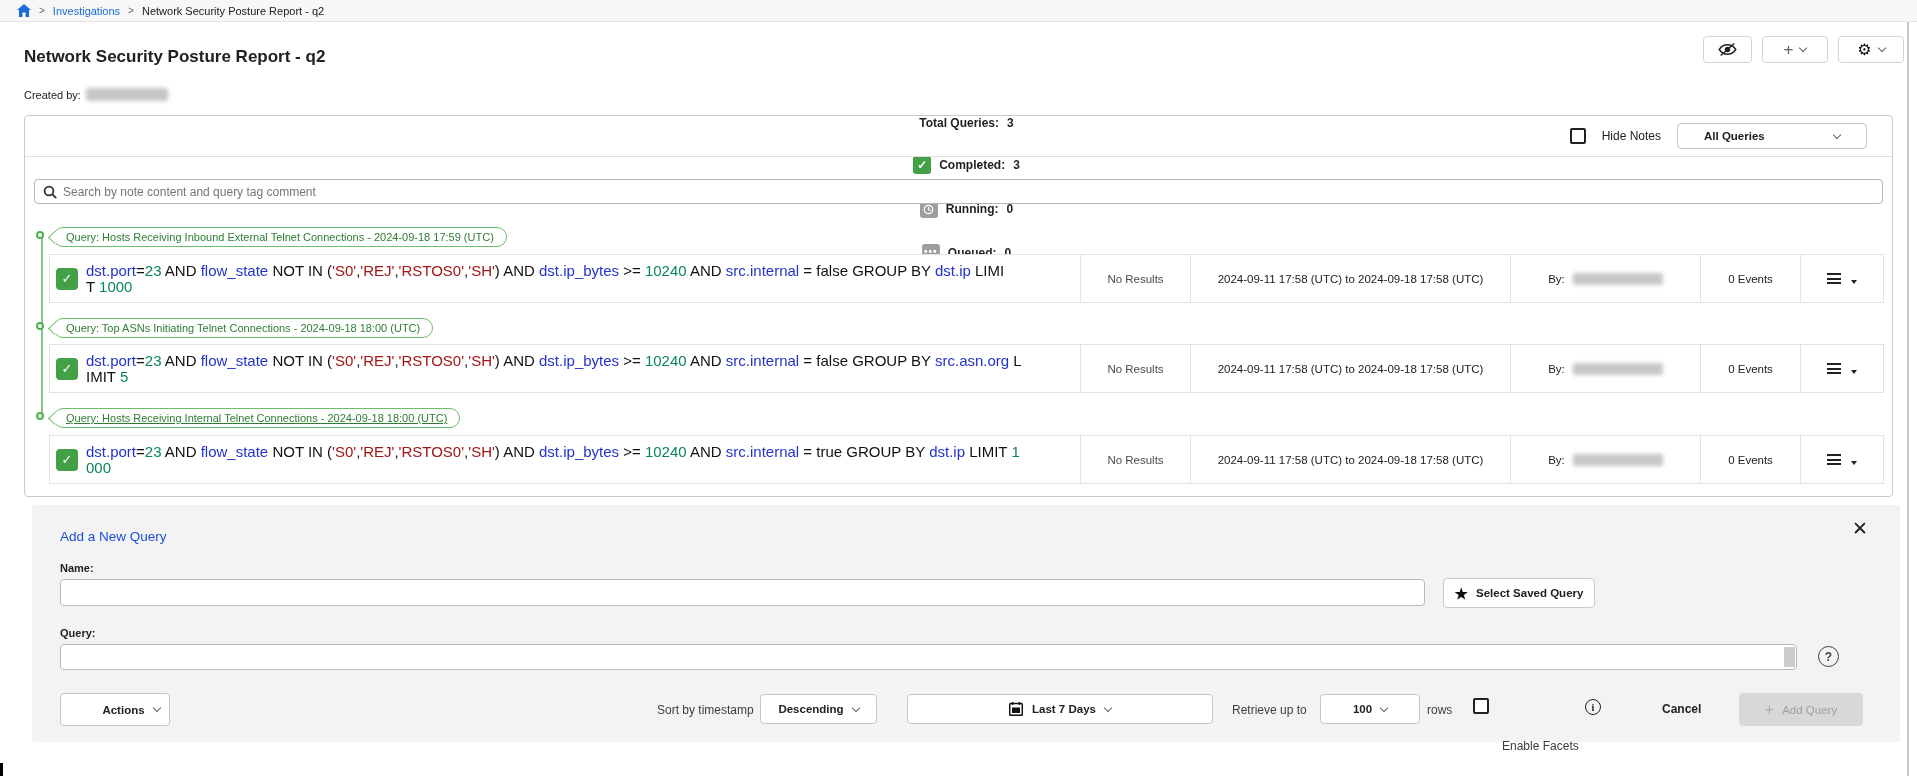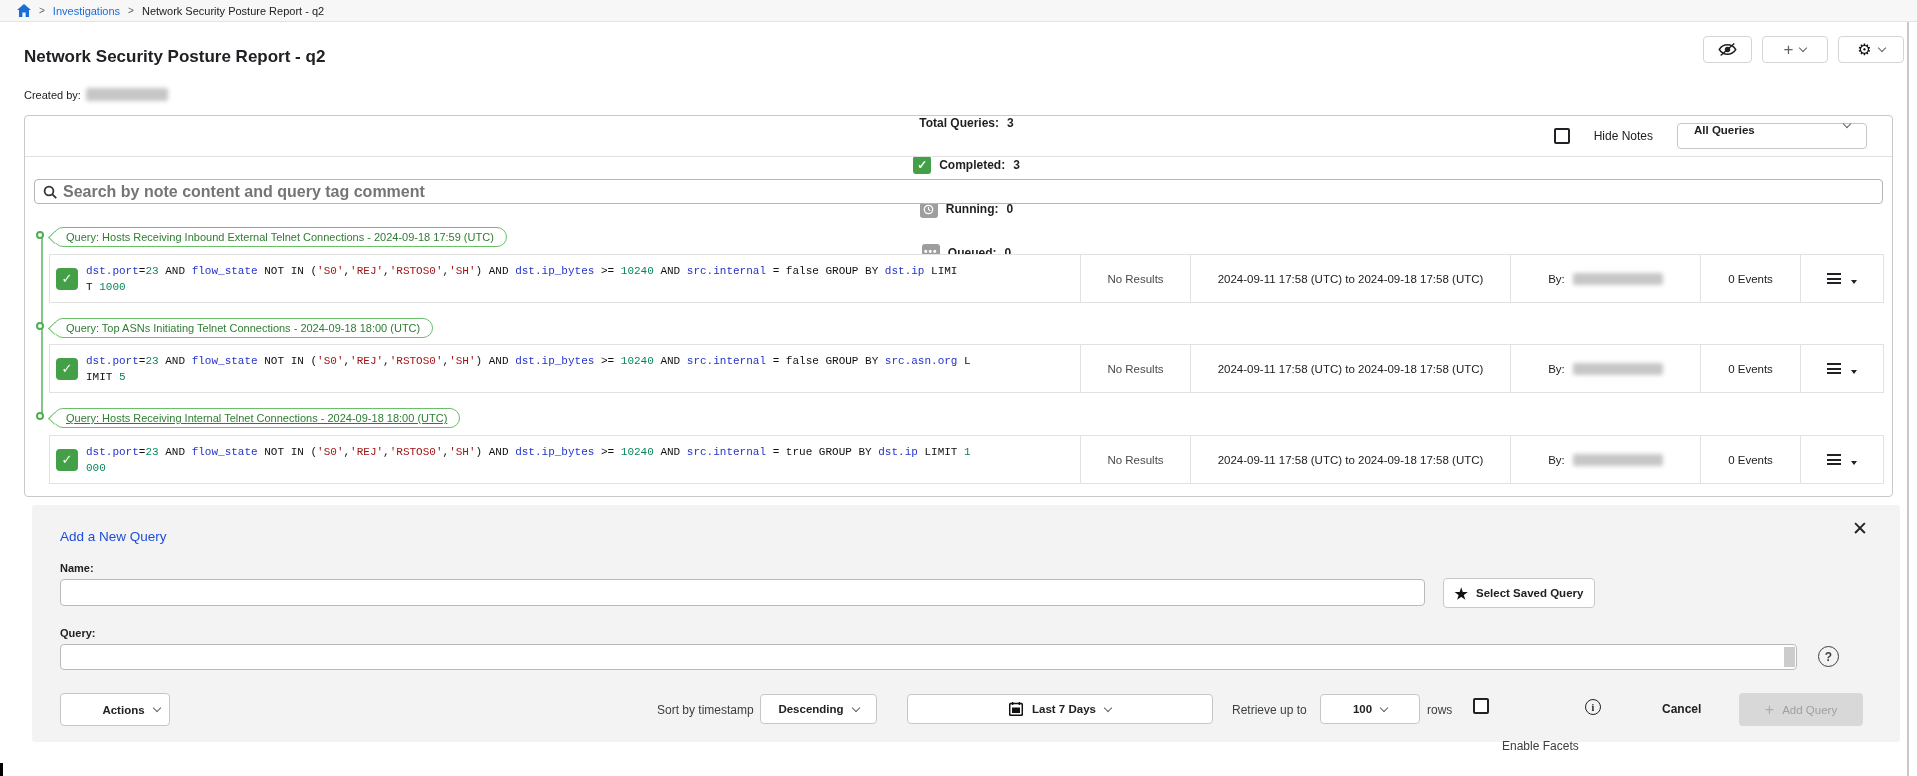--- a/index.html
+++ b/index.html
@@ -33,49 +33,49 @@
   .main-card { position:absolute; left:24px; top:115px; width:1869px; height:382px;
                border:1px solid #c9c9c9; border-radius:4px; background:#fff; }
   .stats-row { position:absolute; left:0; top:0; width:100%; height:40px; display:flex;
                align-items:center; padding-left:16px; gap:26px; font-size:12px; font-weight:bold; color:#1f1f1f;flex-direction:column; }
   .stat { display:flex; align-items:center; gap:8px; }
   .sicon { width:18px; height:18px; border-radius:3px; display:flex; align-items:center;
            justify-content:center; color:#fff; flex:none; }
   .sicon.green { background:#43a047; font-size:12px; }
   .sicon.gray  { background:#9e9e9e; }
   .dots { font-size:10px; letter-spacing:1px; margin-top:-3px; }
-  .stats-right { position:absolute; right:25px; top:7px; display:flex; align-items:center; gap:24px; font-weight:normal; }
+  .stats-right { position:absolute; right:25px; top:7px; display:flex; align-items:center; gap:16px; font-weight:normal; }
   .checkbox { width:16px; height:16px; border:2px solid #202124; border-radius:2px; background:#fff; cursor:pointer; flex:none; }
   .cb-label { font-size:12px; color:#202124; }
   .select { height:26px; border:1px solid #c6c6c6; border-radius:4px; background:#fff; cursor:pointer;
-            display:flex; justify-content:space-between; padding:0 16px;
+            display:flex; align-items:center; justify-content:space-between; padding:0 26px;
             font-size:11.5px; font-weight:600; color:#202124; }
   .sel-queries { width:190px; }
   .hdivider { position:absolute; left:0; top:40px; width:100%; height:1px; background:#e0e0e0; }
   
   .search-box { position:absolute; left:9px; top:63px; width:1849px; height:25px; background:#fff;
                 border:1px solid #b5b5b5; border-radius:4px; display:flex; align-items:center; padding:0 8px; gap:6px; }
-  .search-box input { border:none; outline:none; flex:1; font-size:16px; color:#6d28d9;
-                      font-family:"Liberation Sans", sans-serif; background:transparent;font-weight:bold; }
+  .search-box input { border:none; outline:none; flex:1; font-size:12px; color:#6d28d9;
+                      font-family:"Liberation Sans", sans-serif; background:transparent; }
   .search-box input::placeholder { color:#757575; }
   
   .tl-line { position:absolute; left:16px; top:121px; width:2px; height:181px; background:#85c787; }
   .tl-node { position:absolute; left:11px; width:8px; height:8px; border:2px solid #4caf50;
              border-radius:50%; background:#fff; }
   .q-tag { position:absolute; left:28px; height:20px; border:1px solid #6abf69; border-radius:10px;
            display:inline-flex; align-items:center; padding:0 12px; font-size:11px; color:#2e7d32;
            background:#fff; cursor:pointer; white-space:nowrap; }
   .q-tag::before { content:""; position:absolute; left:-4.5px; top:5px; width:8px; height:8px;
            border-left:1px solid #6abf69; border-bottom:1px solid #6abf69; transform:rotate(45deg); background:#fff; }
   .q-row { position:absolute; left:24px; width:1835px; height:49px; border:1px solid #e2e2e2;
            display:flex; background:#fff; }
   .q-check { width:22px; height:22px; background:#43a047; border-radius:4px; color:#fff;
              display:flex; align-items:center; justify-content:center; font-size:13px;
              margin:auto 8px auto 6px; flex:none; }
-  .q-code { flex:1; padding-top:8px; font-family:Liberation Mono, monospace; font-size:11px;
+  .q-code { flex:1; padding-top:8px; font-family:Liberation Sans, sans-serif; font-size:15px;
             line-height:16px; color:#111; overflow:hidden; white-space:pre; }
   .tok-f { color:#2333cc; } .tok-n { color:#098658; } .tok-s { color:#a31515; } .tok-p { color:#111; }
   .q-cell { border-left:1px solid #e2e2e2; display:flex; align-items:center; justify-content:center;
             font-size:11.5px; color:#3c4043; flex:none; gap:8px; }
   .c-result { width:110px; color:#4a4a4a; }
   .c-range  { width:320px; color:#202124; }
   .c-by     { width:190px; color:#202124; }
   .c-events { width:100px; color:#202124; }
   .c-menu   { width:83px; cursor:pointer; }
   .by-blur  { width:90px; height:12px; background:#c6c6c6; border-radius:2px; filter:blur(2px); }

